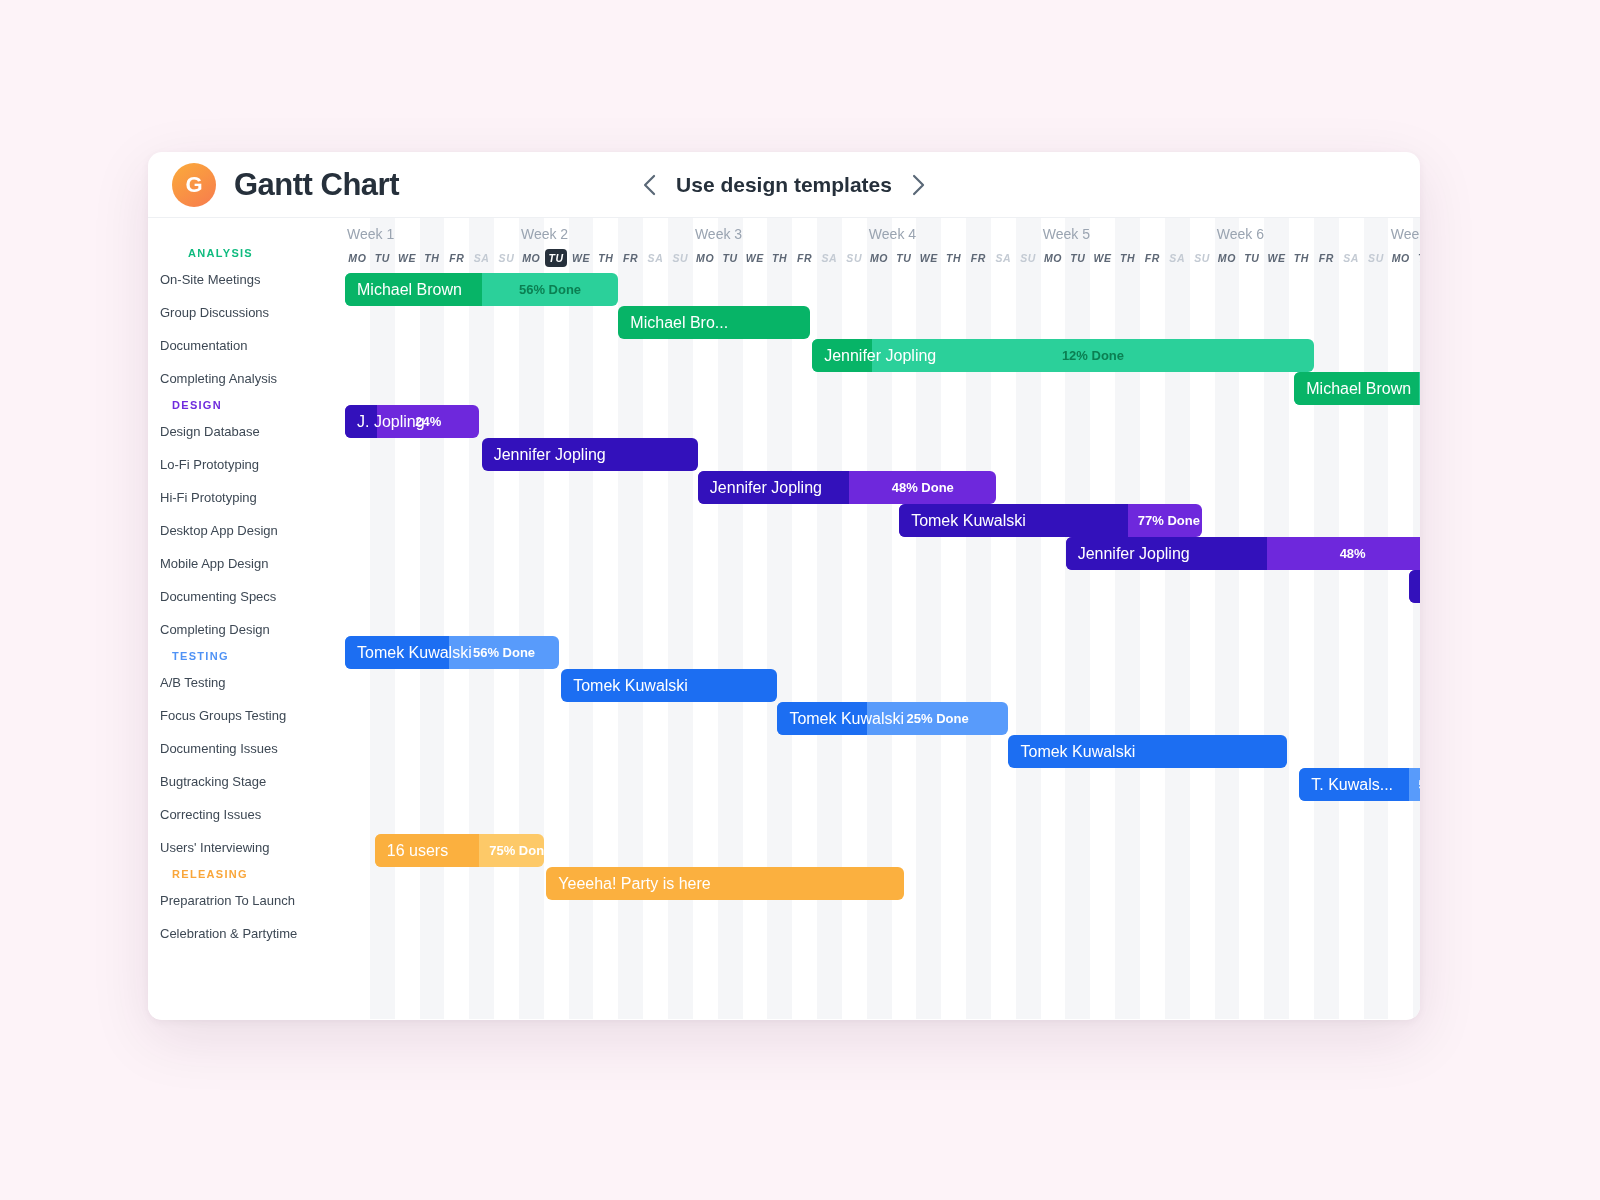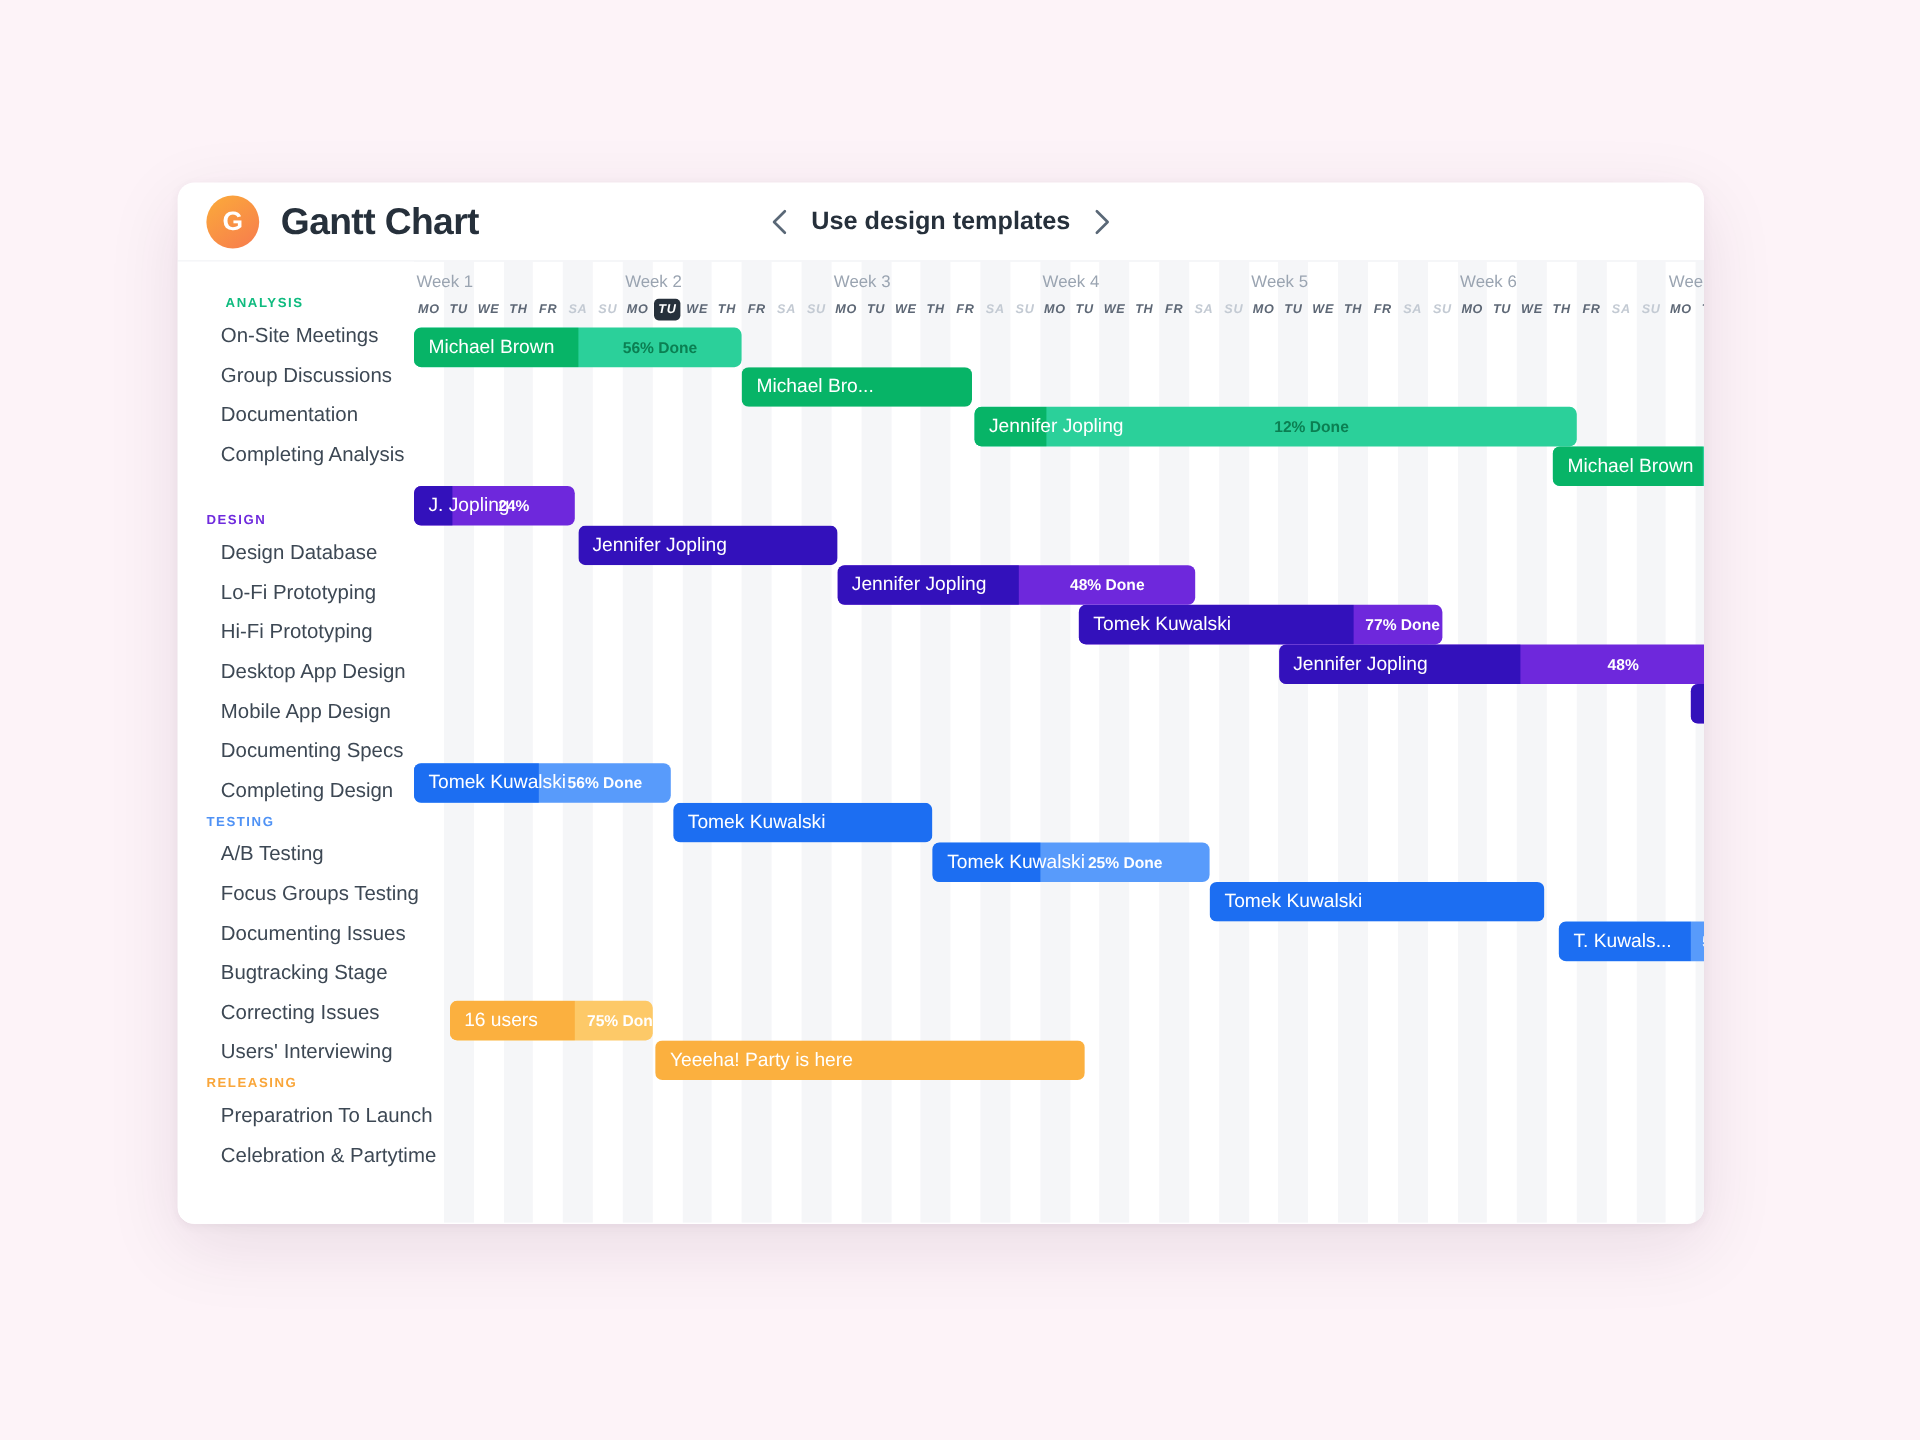--- a/index.html
+++ b/index.html
@@ -62,21 +62,21 @@
 
   
   .body { display: flex; height: 801px; }
 
   
   .sidebar { width: 197px; flex: 0 0 197px; padding-top: 25px; position: relative; z-index: 3; background:#fff; }
   .group-label {
     font-size: 11px; font-weight: bold; letter-spacing: 1.3px;
     padding-left: 24px; height: 20px; line-height: 20px;
   }
-  .task { font-size: 17px; color: #3d4854; padding-left: 36px; height: 33px; line-height: 33px; white-space: nowrap; cursor: pointer; }
+  .task { font-size: 13px; color: #3d4854; padding-left: 12px; height: 33px; line-height: 33px; white-space: nowrap; cursor: pointer; }
 
   
   .timeline { flex: 1; position: relative; overflow: hidden; }
   .grid { position: absolute; inset: 0; display: flex; }
   .col { width: 24.85px; flex: 0 0 24.85px; height: 100%; }
   .col.alt { background: #f5f6f8; }
 
   .weeks { position: absolute; top: 0; left: 0; height: 40px; }
   .week-lbl {
     position: absolute; top: 8px;
@@ -139,21 +139,21 @@
 
   </div>
 
   <div class="body">
     <div class="sidebar">
         <div class="group-label" style="color: rgb(15, 187, 127); padding-left: 40px;">ANALYSIS</div>
         <div class="task">On-Site Meetings</div>
         <div class="task">Group Discussions</div>
         <div class="task">Documentation</div>
         <div class="task">Completing Analysis</div>
-        <div class="group-label" style="color: rgb(111, 43, 221); margin-top: 29px;">DESIGN</div>
+        <div class="group-label" style="color: rgb(111, 43, 221);">DESIGN</div>
         <div class="task">Design Database</div>
         <div class="task">Lo-Fi Prototyping</div>
         <div class="task">Hi-Fi Prototyping</div>
         <div class="task">Desktop App Design</div>
         <div class="task">Mobile App Design</div>
         <div class="task">Documenting Specs</div>
         <div class="task">Completing Design</div>
         <div class="group-label" style="color: rgb(79, 146, 245);">TESTING</div>
         <div class="task">A/B Testing</div>
         <div class="task">Focus Groups Testing</div>

